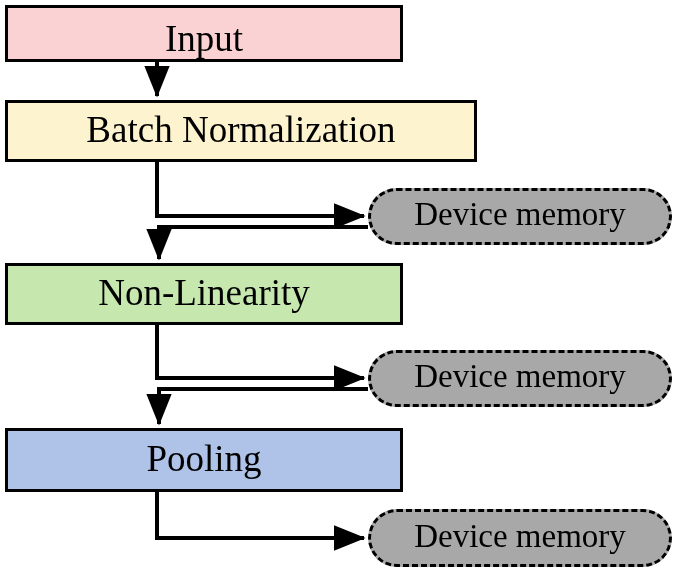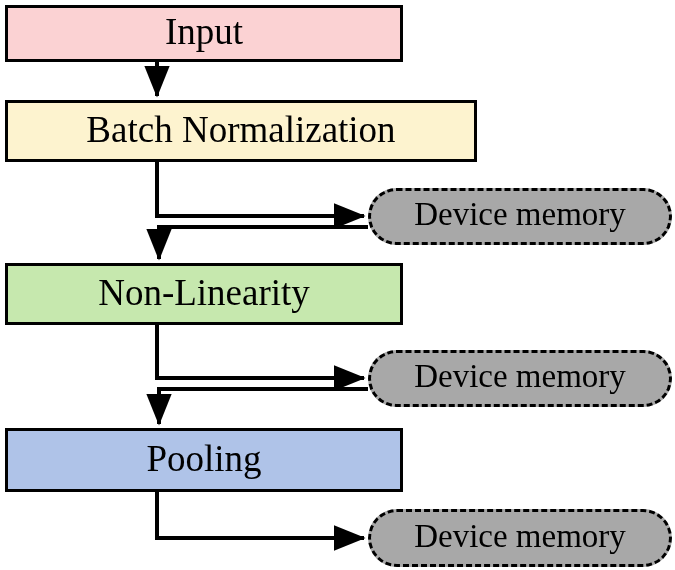--- a/index.html
+++ b/index.html
@@ -83,21 +83,21 @@
 
     <path class="conn" fill="none" stroke="#000000" stroke-width="4" marker-end="url(#arrowhead)" d="M 368 227 L 159 227 L 159 259"></path>
 
     <path class="conn" fill="none" stroke="#000000" stroke-width="4" marker-end="url(#arrowhead)" d="M 157 325 L 157 378 L 364 378"></path>
 
     <path class="conn" fill="none" stroke="#000000" stroke-width="4" marker-end="url(#arrowhead)" d="M 368 389 L 159 389 L 159 424"></path>
 
     <path class="conn" fill="none" stroke="#000000" stroke-width="4" marker-end="url(#arrowhead)" d="M 157 492 L 157 538 L 364 538"></path>
   </svg>
 
-  <div class="stage-box" style="left: 5px; top: 5px; width: 398px; height: 57px; background: rgb(251, 210, 211); font-size: 37px;">
+  <div class="stage-box" style="left: 5px; top: 5px; width: 398px; height: 57px; background: rgb(251, 210, 211); font-size: 37px; align-items: flex-end;">
     <span class="stage-label">Input</span>
   </div>
 
   <div class="stage-box" style="left: 5px; top: 100px; width: 472px; height: 62px; background: rgb(253, 243, 207); font-size: 37px;">
     <span class="stage-label">Batch Normalization</span>
   </div>
 
   <div class="stage-box" style="left: 5px; top: 428px; width: 398px; height: 64px; background: rgb(175, 195, 232); font-size: 37px;">
     <span class="stage-label">Pooling</span>
   </div>

